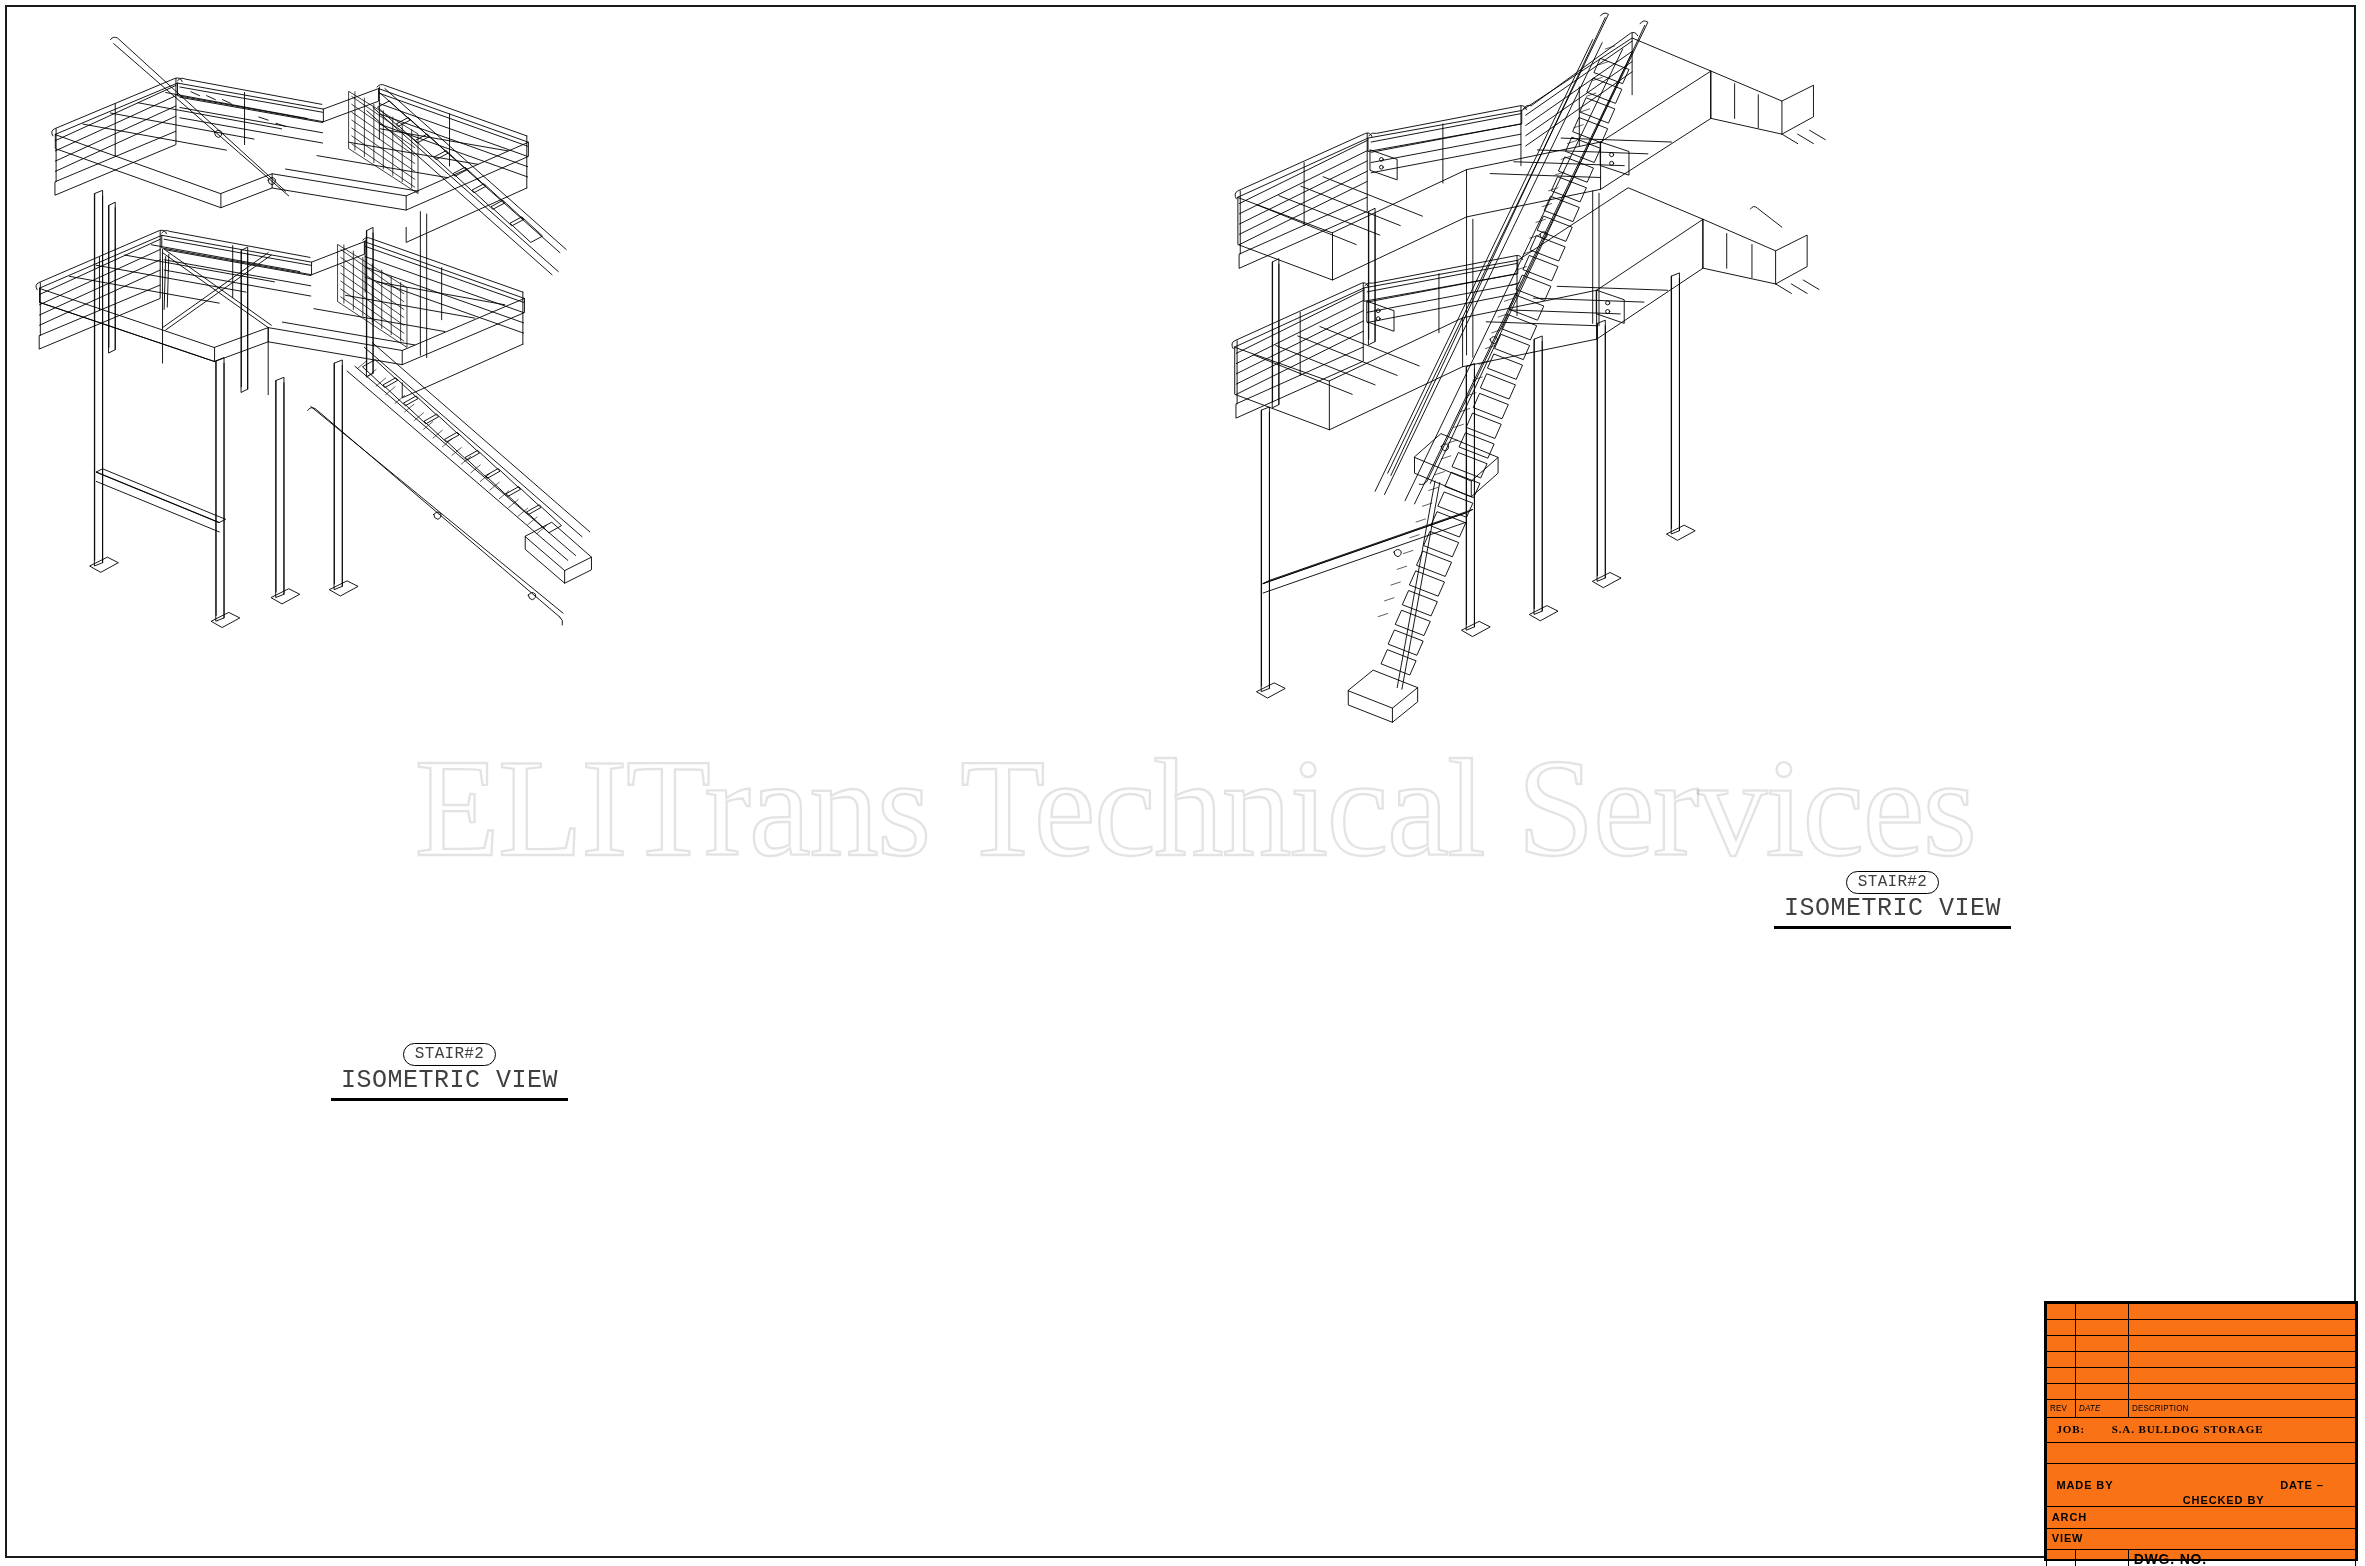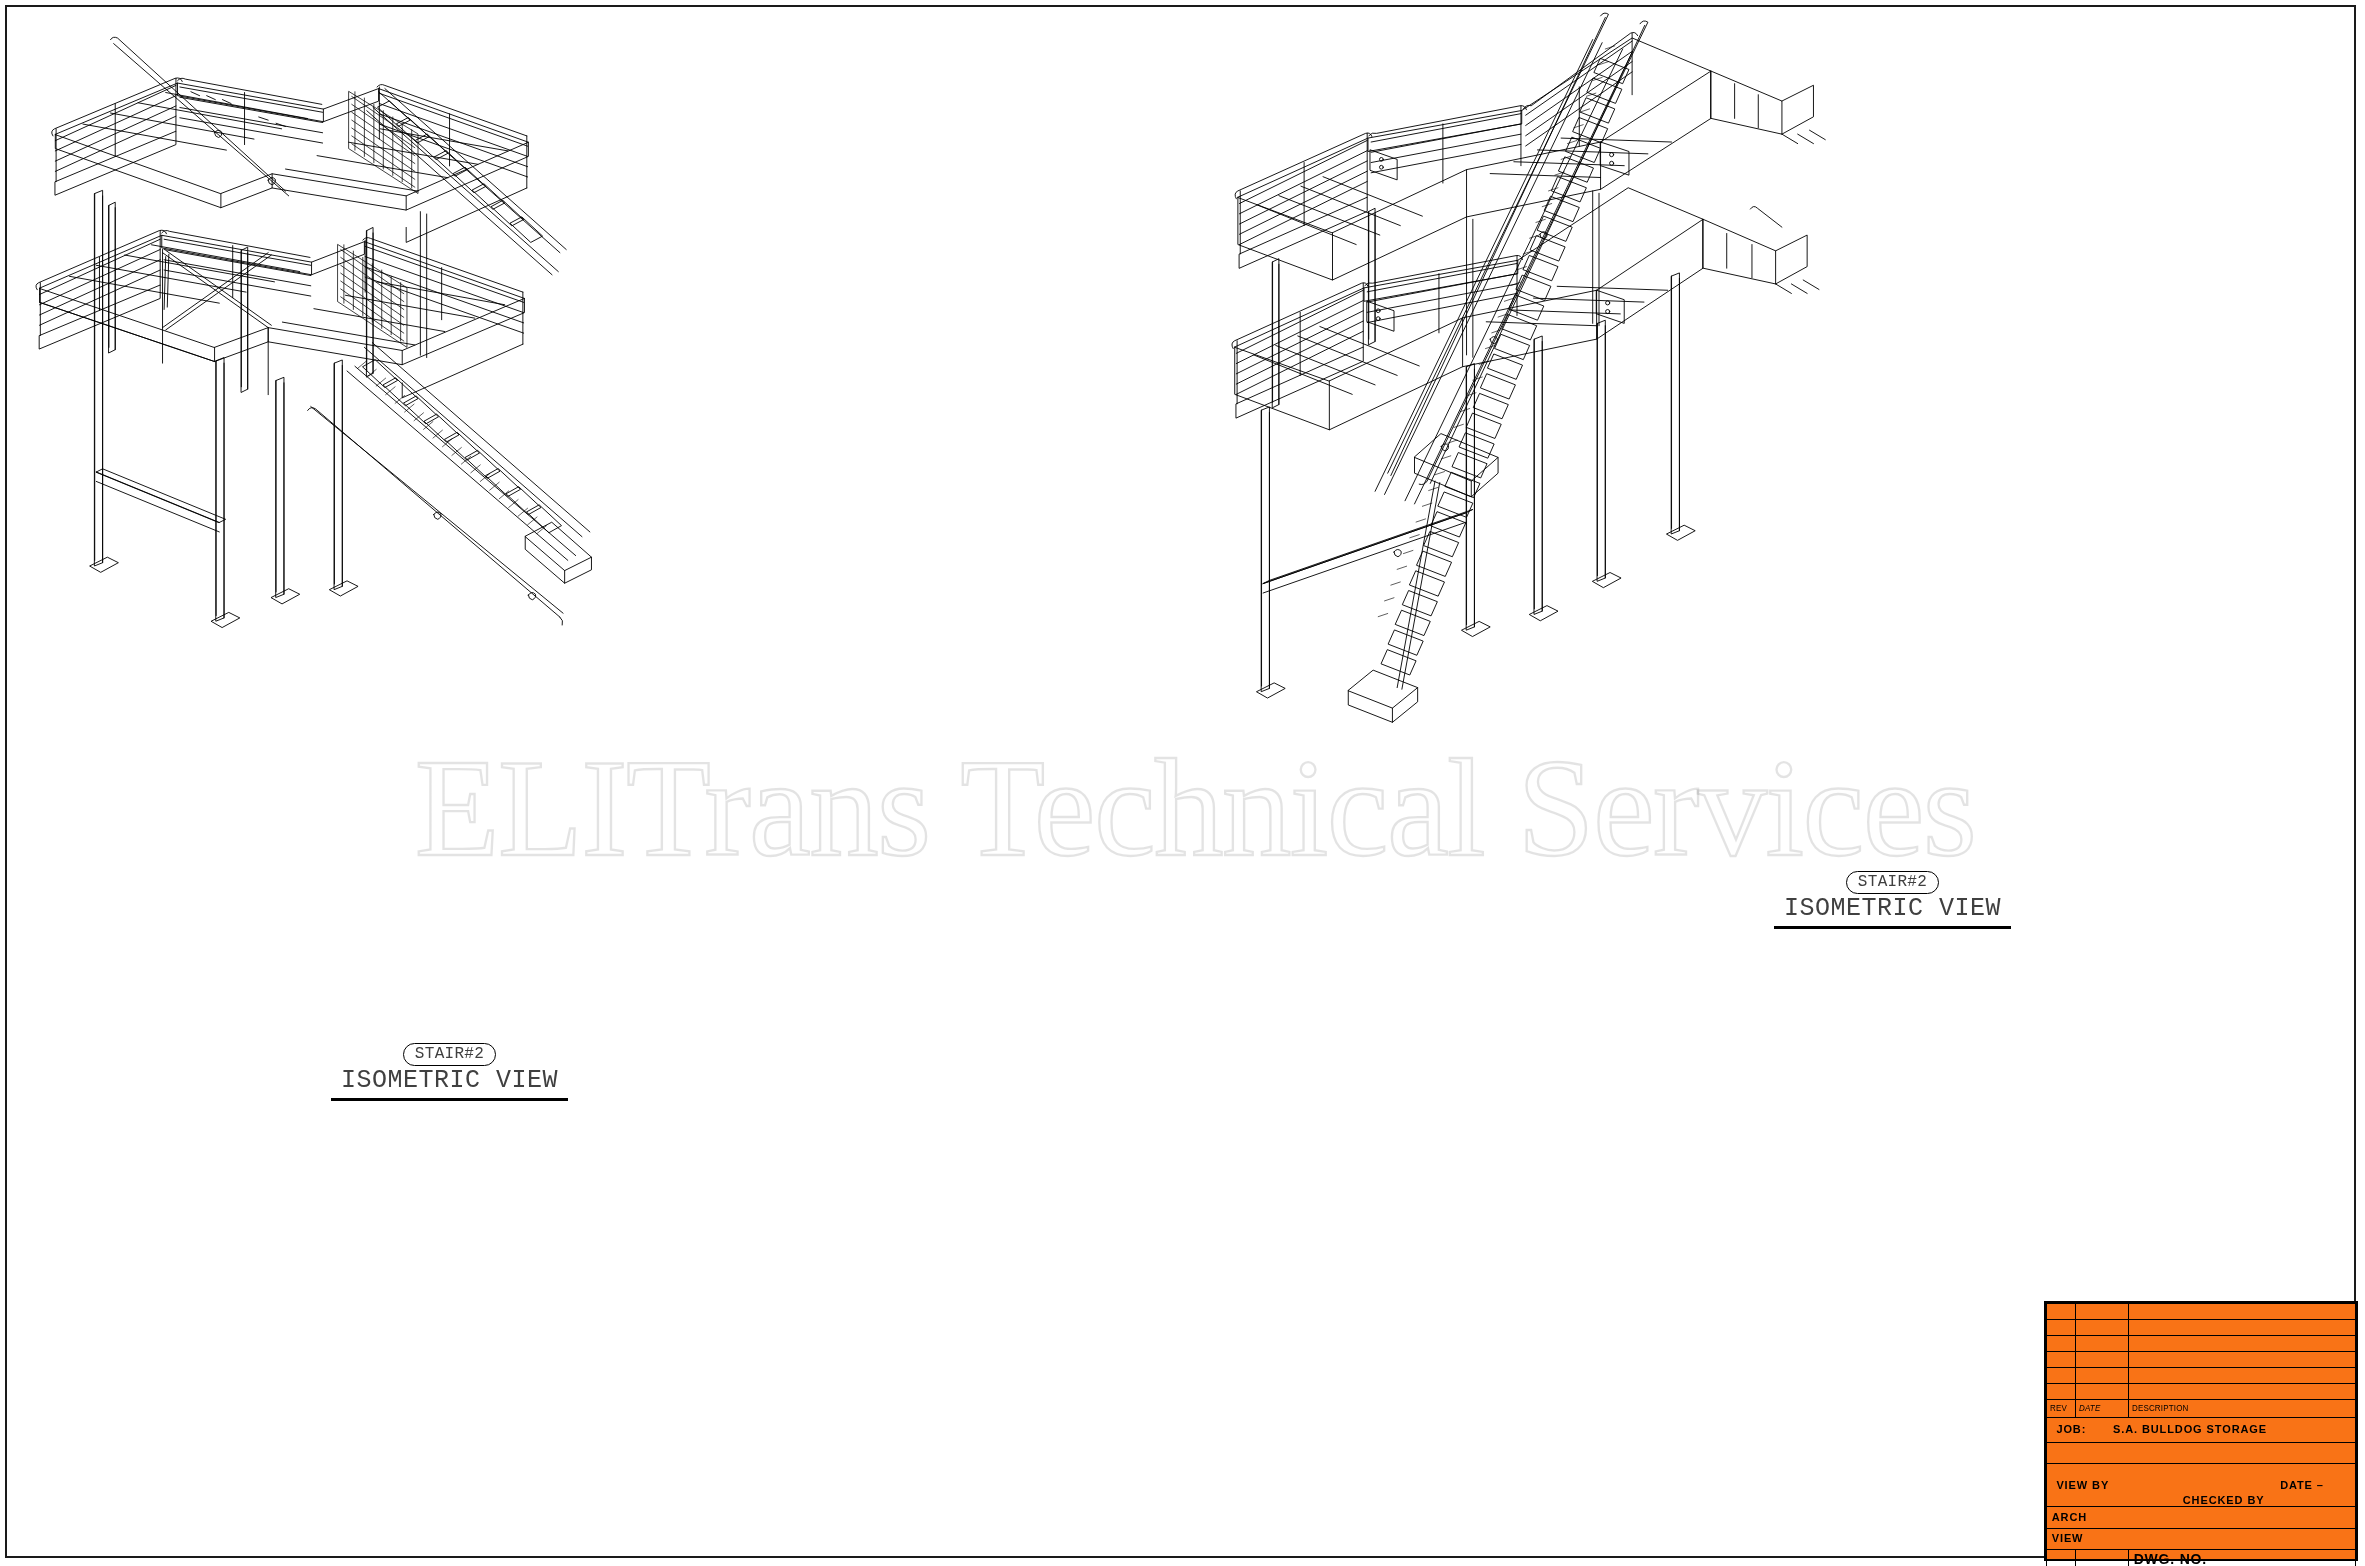--- a/index.html
+++ b/index.html
@@ -134,21 +134,21 @@
   }
   .tb-strong {
     font-size: 11px;
     font-weight: bold;
     letter-spacing: 0.9px;
     padding: 0 4.7px;
     white-space: nowrap;
     display: block;
     line-height: 1;
   }
-  .row-job td      { height: 24px; vertical-align: middle; }
+  .row-job td      { height: 24px; vertical-align: middle; font-family: Liberation Serif, serif; }
   .row-blank td    { height: 20.5px; }
   .row-madeby td   { height: 23px; vertical-align: middle; }
   .row-arch td     { height: 20.5px; vertical-align: middle; }
   .row-cont td     { height: 20.5px; vertical-align: middle; }
   .row-dwg td      { height: 36px; vertical-align: top; }
 
   .job-line { display: flex; align-items: center; gap: 17.3px; padding-left: 4.7px; }
   .made-line {
     display: flex; align-items: center;
     padding-left: 4.7px;
@@ -741,21 +741,21 @@
           </td>
         </tr>
         <tr class="row-blank">
           <td colspan="3">
               <span class="tb-cell-text"></span>
             </td>
         </tr>
         <tr class="row-madeby">
           <td colspan="3">
             <div class="made-line">
-              <span class="tb-strong seg-made">VIEW BY</span>
+              <span class="tb-strong seg-made">MADE BY</span>
               <span class="tb-strong seg-checked">CHECKED BY</span>
               <span class="tb-strong seg-date">DATE  –</span>
             </div>
           </td>
         </tr>
         <tr class="row-arch">
           <td colspan="3">
             <span class="tb-strong">ARCH</span>
           </td>
         </tr>

